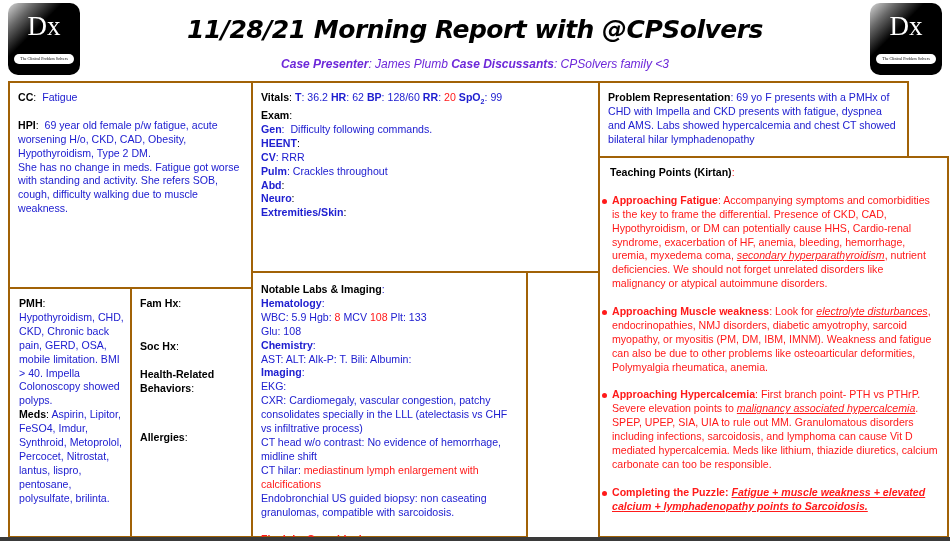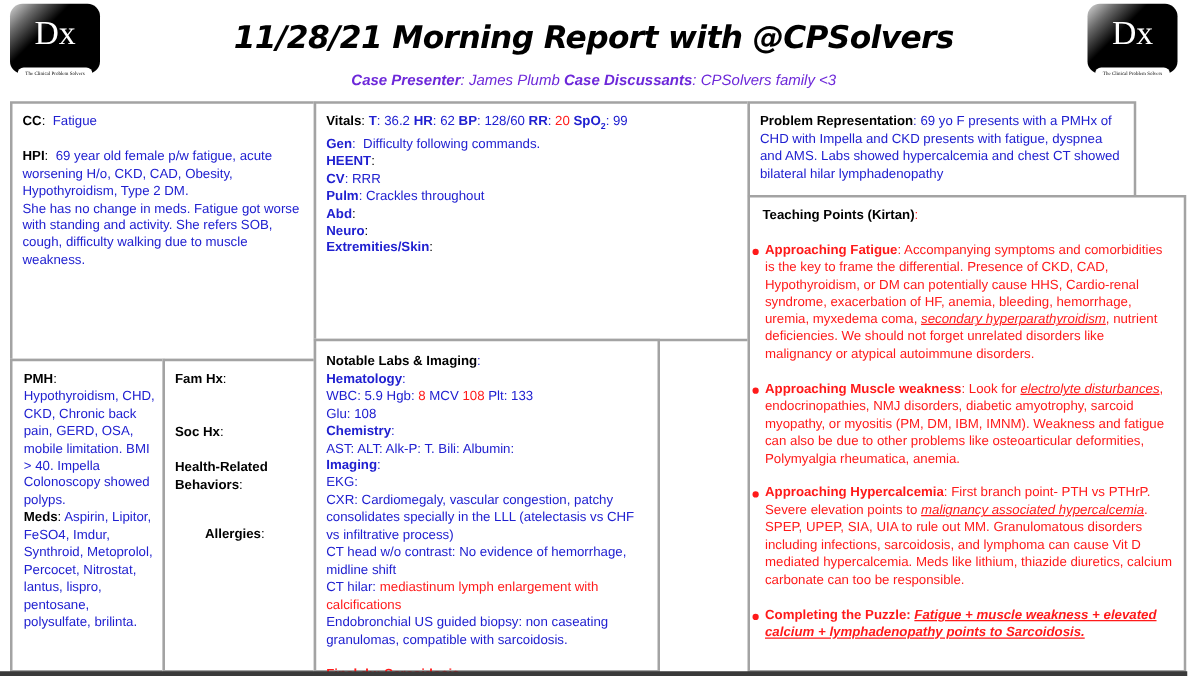--- a/index.html
+++ b/index.html
@@ -1,21 +1,21 @@
 <!DOCTYPE html>
 <html><head>
 <meta charset="utf-8">
 <style>
   * { box-sizing: border-box; margin: 0; padding: 0; }
   body {
     width: 950px; height: 541px; overflow: hidden; background: #ffffff;
     font-family: "Liberation Sans", sans-serif; position: relative;
   }
   .logo {
-    position: absolute; width: 72px; height: 56px; border-radius: 10px;
+    position: absolute; width: 72px; height: 72px; border-radius: 10px;
     background: linear-gradient(135deg, #d8d8d8 0%, #6a6a6a 18%, #000 38%, #000 100%);
     top: 3px;
   }
   .logo.left { left: 8px; }
   .logo.right { left: 870px; }
   .logo .dx {
     position: absolute; top: 9px; left: 0; width: 100%; text-align: center;
     color: #fff; font-family: "Liberation Serif", serif; font-size: 27px; line-height: 28px;
   }
   .logo .tag {
@@ -28,21 +28,21 @@
     font-family: "DejaVu Sans", sans-serif; font-weight: bold; font-style: italic;
     font-size: 25px; line-height: 40px; color: #000; letter-spacing: -0.5px;
   }
   .subtitle {
     position: absolute; left: 100px; width: 750px; top: 56px; text-align: center;
     font-size: 12px; font-style: italic; color: #6d28d9; line-height: 16px;
   }
   .subtitle b { font-weight: bold; }
 
   .box {
-    position: absolute; border: 2px solid #a3a3a3; background: #fff;
+    position: absolute; border: 2px solid #a16207; background: #fff;
     font-size: 10.6px; line-height: 13.9px; color: #2020d0; padding: 8px 8px;
   }
   .lbl { color: #000; font-weight: bold; }
   .bl { color: #2020d0; font-weight: bold; }
   .red { color: #ff1a1a; }
   .blk { color: #000; }
   .gap { height: 13.9px; }
 
   #box-cc { left: 8px; top: 81px; width: 245px; height: 208px; }
   #box-pmh { left: 8px; top: 287px; width: 124px; height: 251px; padding: 8px 6px 0 9px; }
@@ -92,32 +92,33 @@
 <div class="box" id="box-pmh">
   <div><span class="lbl">PMH</span><span class="blk">:</span></div>
   <div>Hypothyroidism, CHD, CKD, Chronic back pain, GERD, OSA, mobile limitation. BMI &gt; 40. Impella Colonoscopy showed polyps.</div>
   <div><span class="lbl">Meds</span><span class="blk">:</span> <span>Aspirin, Lipitor, FeSO4, Imdur, Synthroid, Metoprolol, Percocet, Nitrostat, lantus, lispro, pentosane, polysulfate, brilinta.</span></div>
 </div>
 
 <div class="box" id="box-social">
   <div class="social-item" style="top:8px;"><span class="lbl">Fam Hx</span><span class="blk">:</span></div>
   <div class="social-item" style="top:51px;"><span class="lbl">Soc Hx</span><span class="blk">:</span></div>
   <div class="social-item" style="top:79px; width:108px;"><span class="lbl">Health-Related Behaviors</span><span class="blk">:</span></div>
-  <div class="social-item" style="top:132px;margin-left:24px;"><span class="lbl">Allergies</span><span class="blk">:</span></div>
+  <div class="social-item" style="top:142px;"><span class="lbl">Allergies</span><span class="blk">:</span></div>
 </div>
 
 <div class="box" id="box-vitals">
   <div>
     <span class="lbl">Vitals</span><span class="blk">:</span>
     <span class="bl">T</span>: <span>36.2</span>
     <span class="bl">HR</span>: <span>62</span>
     <span class="bl">BP</span>: <span>128/60</span>
     <span class="bl">RR</span>: <span class="red">20</span>
     <span class="bl"><span>SpO</span><sub style="font-size:7px;">2</sub></span>: <span>99</span>
   </div>
+  <div><span class="lbl">Exam</span><span class="blk">:</span></div>
   <div><span class="bl">Gen</span>:&nbsp; <span>Difficulty following commands.</span></div>
   <div><span class="bl">HEENT</span><span class="blk">:</span></div>
   <div><span class="bl">CV</span>: <span>RRR</span></div>
   <div><span class="bl">Pulm</span>: <span>Crackles throughout</span></div>
   <div><span class="bl">Abd</span><span class="blk">:</span></div>
   <div><span class="bl">Neuro</span><span class="blk">:</span></div>
   <div><span class="bl">Extremities/Skin</span><span class="blk">:</span></div>
 </div>
 
 <div class="box" id="box-labs">

